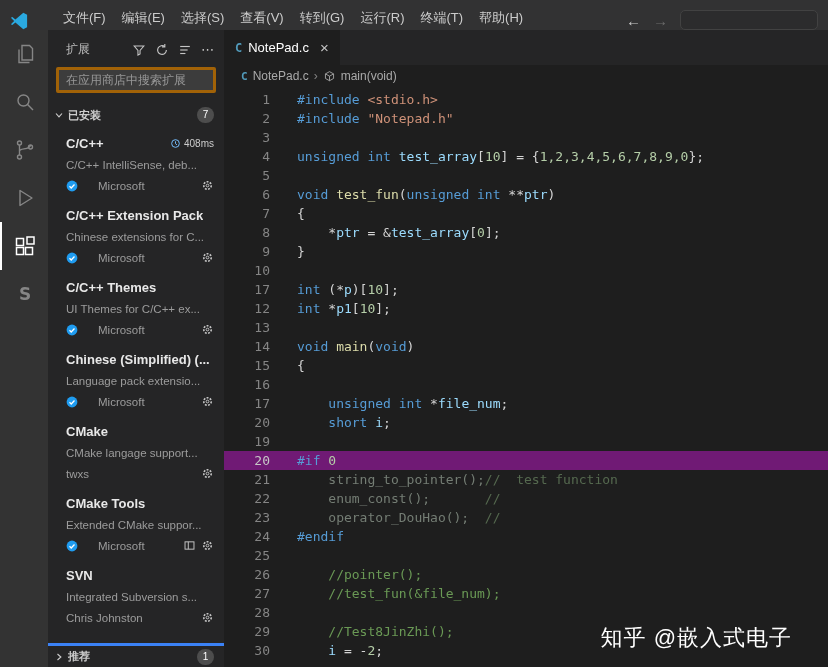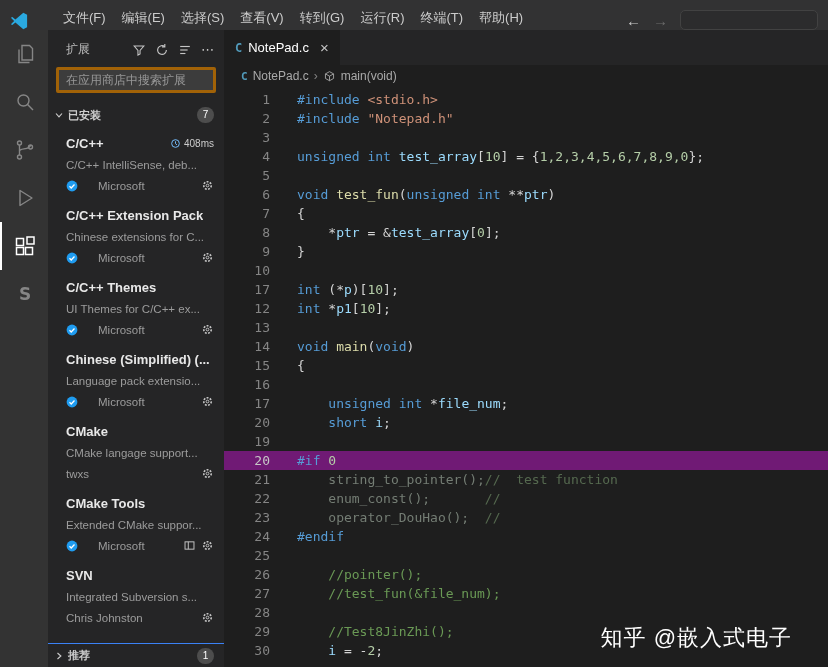--- a/index.html
+++ b/index.html
@@ -35,21 +35,21 @@
   .sb-actions .txticon{font-size:13px;line-height:1;}
   .sb-search{margin:2px 8px 10px;height:26px;background:#3c3c3c;border:3px solid #a16207;color:#bdbdbd;
              font-size:12px;padding:0 7px;box-sizing:border-box;outline:none;border-radius:2px;
              font-family:"Liberation Sans","DejaVu Sans",sans-serif;}
   .sb-search::placeholder{color:#989898;}
   .section-header{display:flex;align-items:center;gap:3px;padding:4px 10px 4px 5px;font-size:11px;
                   font-weight:700;color:#cccccc;height:24px;box-sizing:border-box;cursor:pointer;}
   .section-header svg{width:12px;height:12px;flex:none;}
   .badge{margin-left:auto;background:#4d4d4d;color:#ffffff;border-radius:9px;min-width:17px;height:16px;
          line-height:16px;text-align:center;font-size:10px;font-weight:400;padding:0 4px;box-sizing:border-box;}
-  .section-header.bottom{margin-top:auto;border-top:1px solid #3b82f6;}
+  .section-header.bottom{margin-top:auto;border-top:3px solid #3b82f6;}
 
   .ext-list{overflow:hidden;}
   .ext-row{height:72px;box-sizing:border-box;padding:9px 10px 7px 18px;display:flex;flex-direction:column;
            justify-content:space-between;cursor:pointer;}
   .ext-line1{display:flex;align-items:center;min-width:0;}
   .ext-name{font-size:13px;font-weight:700;color:#e8e8e8;white-space:nowrap;overflow:hidden;}
   .ext-meta{margin-left:auto;display:flex;align-items:center;gap:3px;font-size:10px;color:#cccccc;flex:none;}
   .ext-meta svg{width:11px;height:11px;}
   .ext-desc{font-size:11.5px;color:#9c9c9c;white-space:nowrap;overflow:hidden;}
   .ext-line3{display:flex;align-items:center;gap:20px;font-size:11.5px;color:#9c9c9c;}

